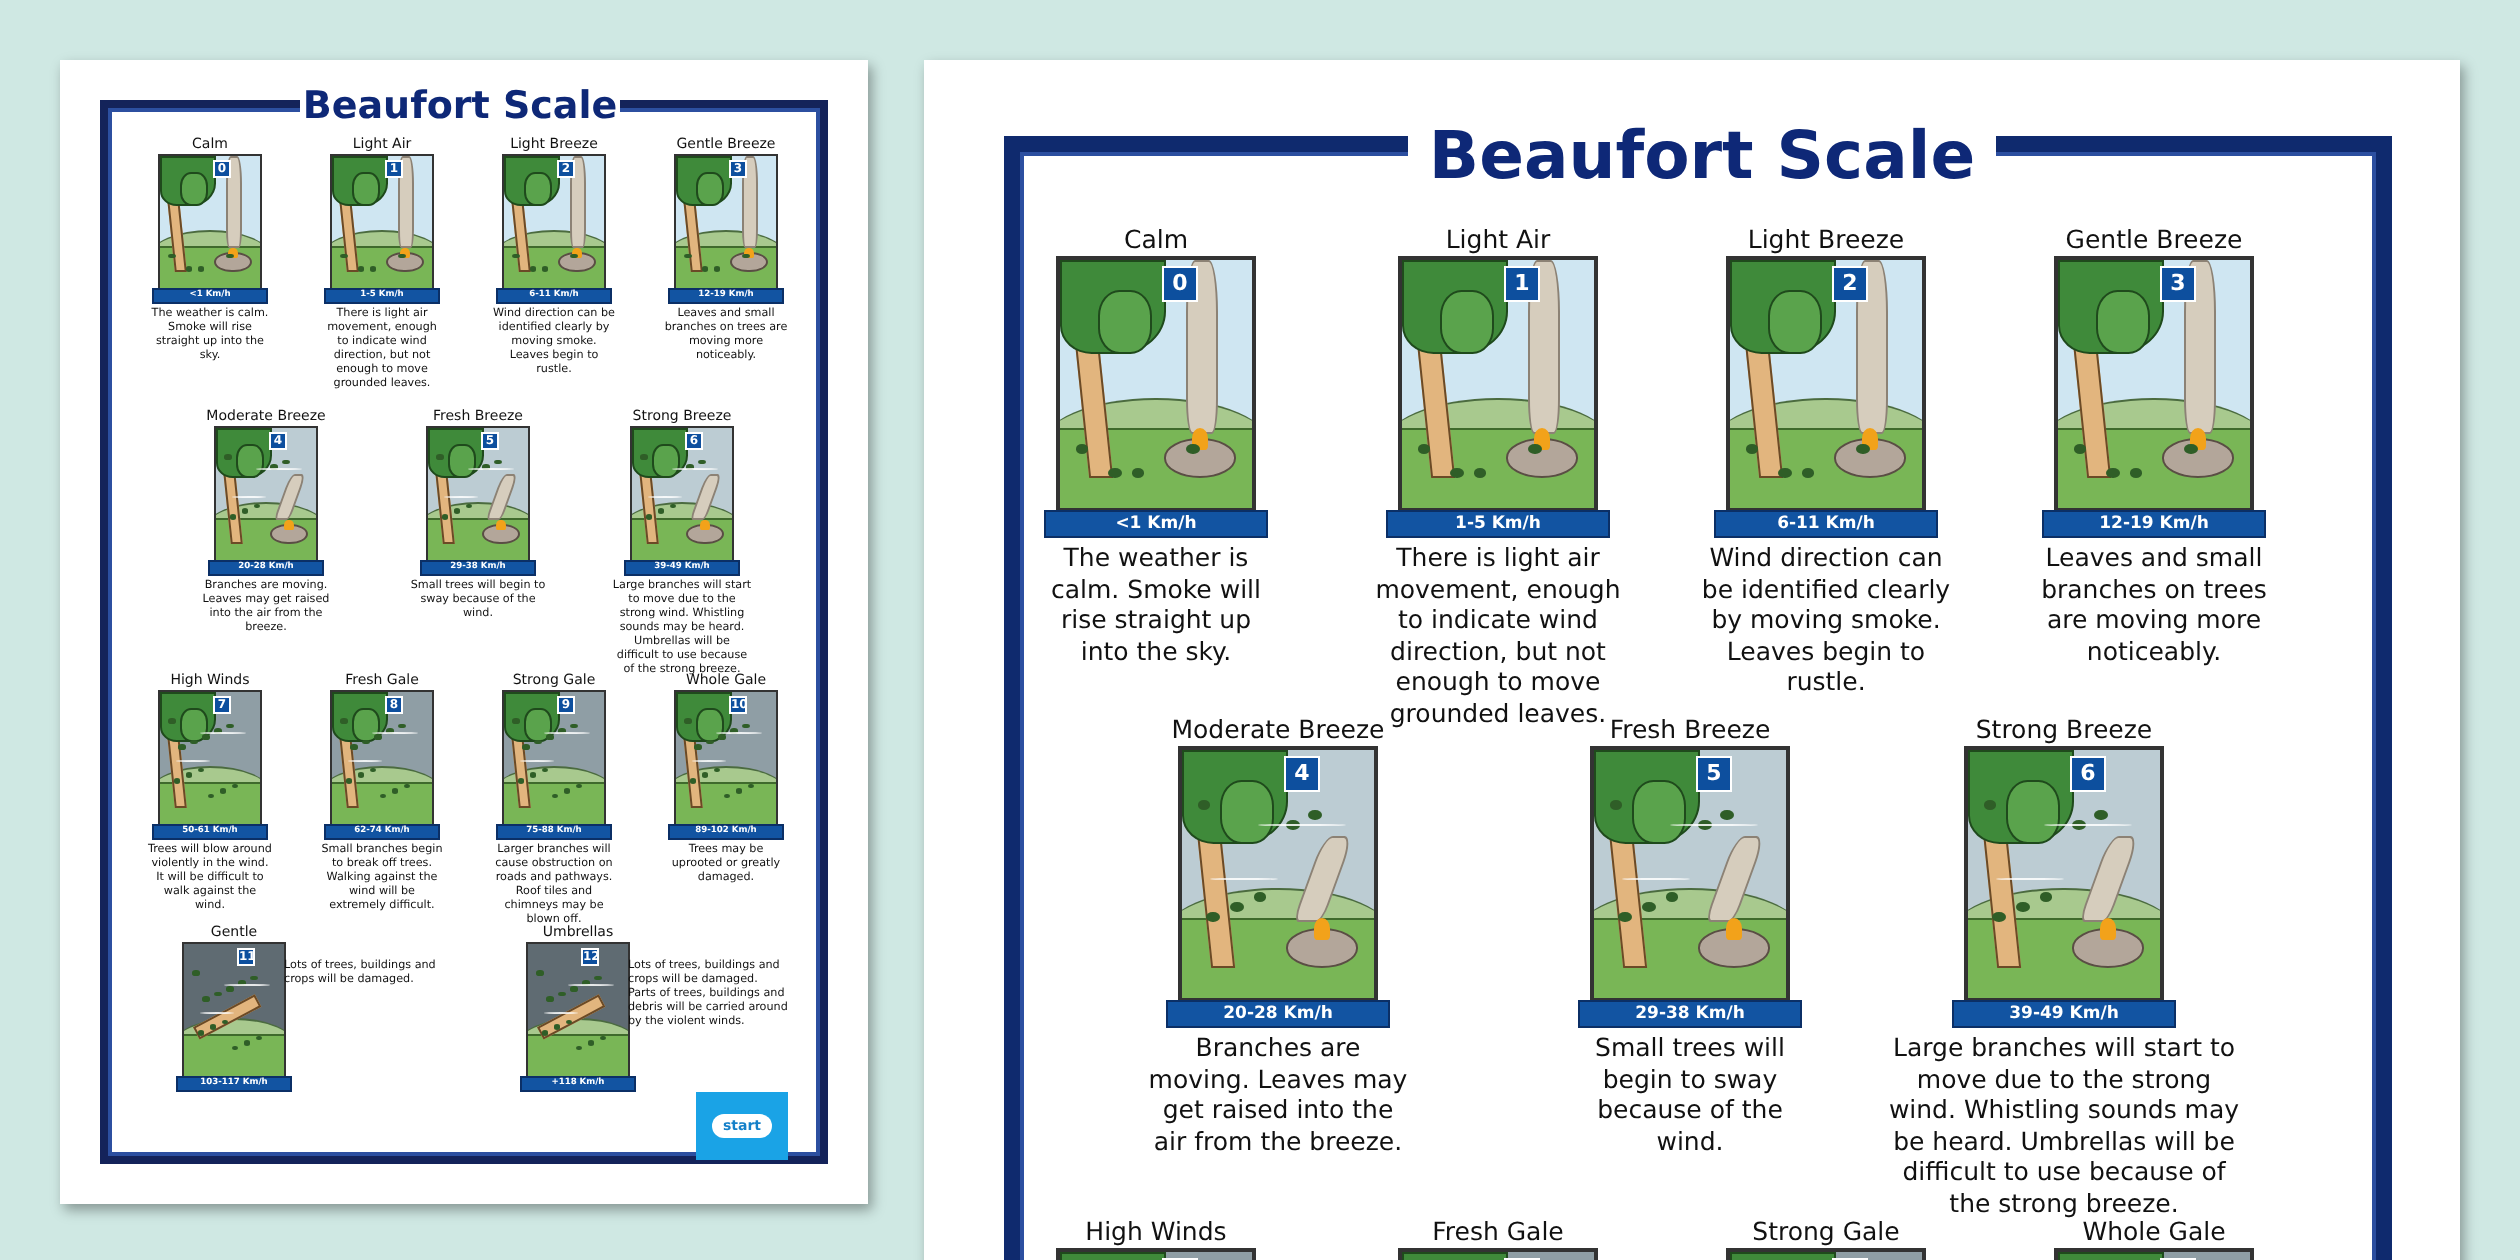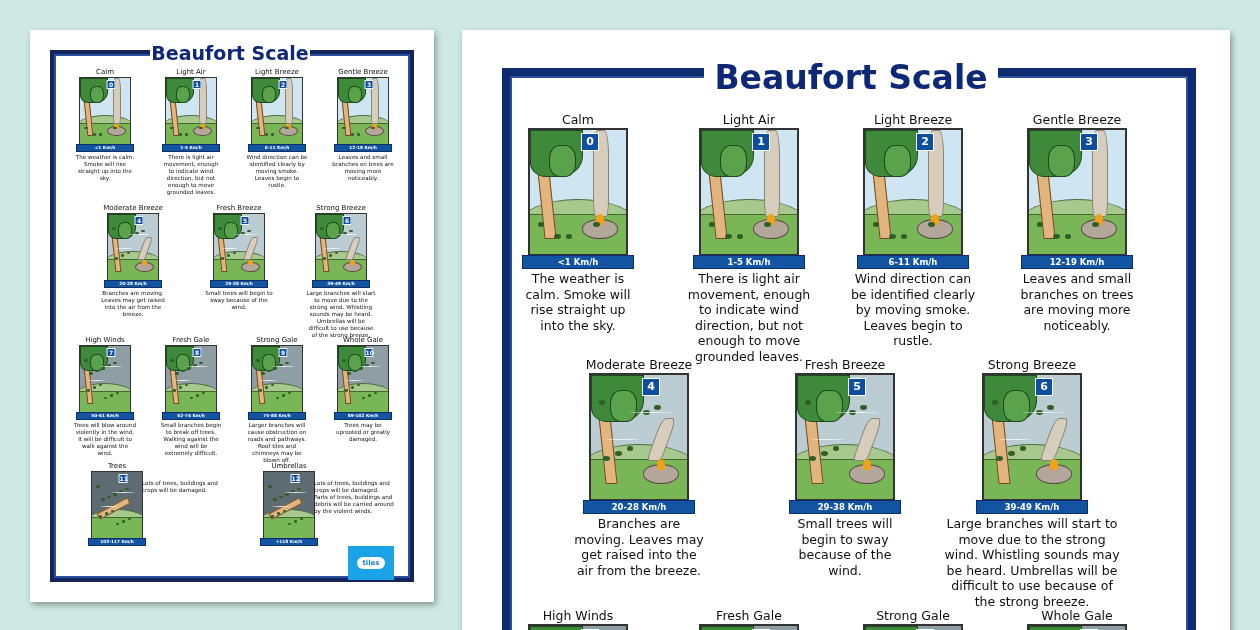--- a/index.html
+++ b/index.html
@@ -325,21 +325,21 @@
           <div class="leaf" style="top:40%;left:18%"></div>
           <div class="leaf" style="top:77%;left:47%"></div>
           <div class="wind" style="top:30%;left:40%;width:45%"></div>
           <div class="wind" style="top:52%;left:15%;width:35%"></div>
           <div class="num">10</div>
         </div>
         <div class="speed">89-102 Km/h</div>
         <div class="card-desc">Trees may be uprooted or greatly damaged.</div>
       </div>
       <div class="card" style="left: 56px; top: 432px; width: 62px;">
-        <div class="card-name">Trees</div>
+        <div class="card-name">Gentle</div>
         <div class="pic">
           <div class="sky" style="background:#5f6b72"></div>
           <div class="hill hill1"></div>
           <div class="ground"></div>
           <div class="broken"></div>
           <div class="leaf" style="top:20%;left:8%"></div>
           <div class="leaf" style="top:57%;left:37%"></div>
           <div class="leaf" style="top:24%;left:66%"></div>
           <div class="leaf" style="top:61%;left:25%"></div>
           <div class="leaf" style="top:28%;left:54%"></div>
@@ -378,21 +378,21 @@
           <div class="leaf" style="top:77%;left:47%"></div>
           <div class="wind" style="top:30%;left:40%;width:45%"></div>
           <div class="wind" style="top:52%;left:15%;width:35%"></div>
           <div class="num">12</div>
         </div>
         <div class="speed">+118 Km/h</div>
       </div>
       <div class="side-desc" style="left: 284px; top: 450px; width: 80px;">Lots of trees, buildings and crops will be damaged. Parts of trees, buildings and debris will be carried around by the violent winds.</div>
     </div>
   <div class="logo">
-    <span class="logo-cloud">tiles</span>
+    <span class="logo-cloud">start</span>
   </div>
 </div>
 
 <div class="sheet sheet-right">
   <div class="frame"></div>
   <div class="title-gap">Beaufort Scale</div>
   <div id="right-cards">
       <div class="card" style="left: 58px; top: 82px; width: 116px;">
         <div class="card-name">Calm</div>
         <div class="pic">

